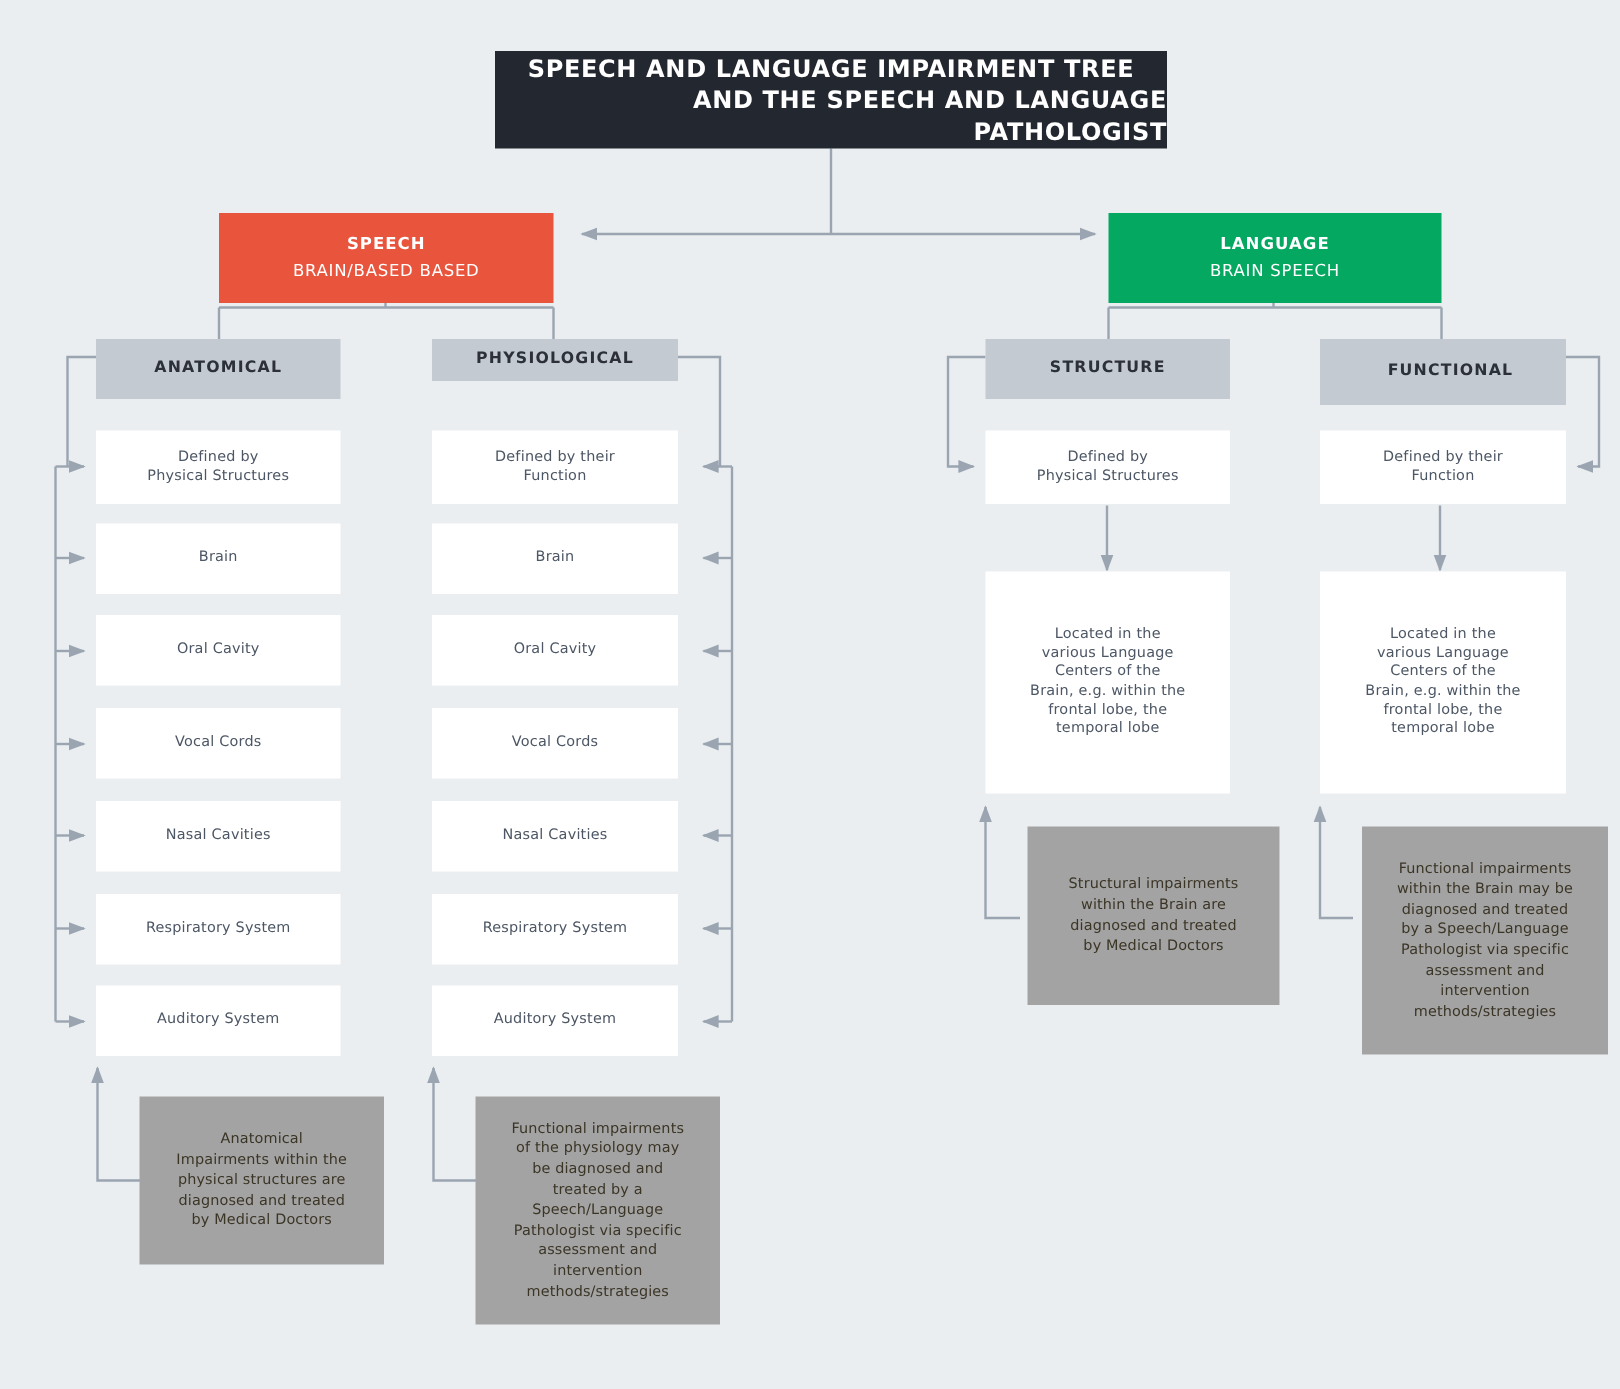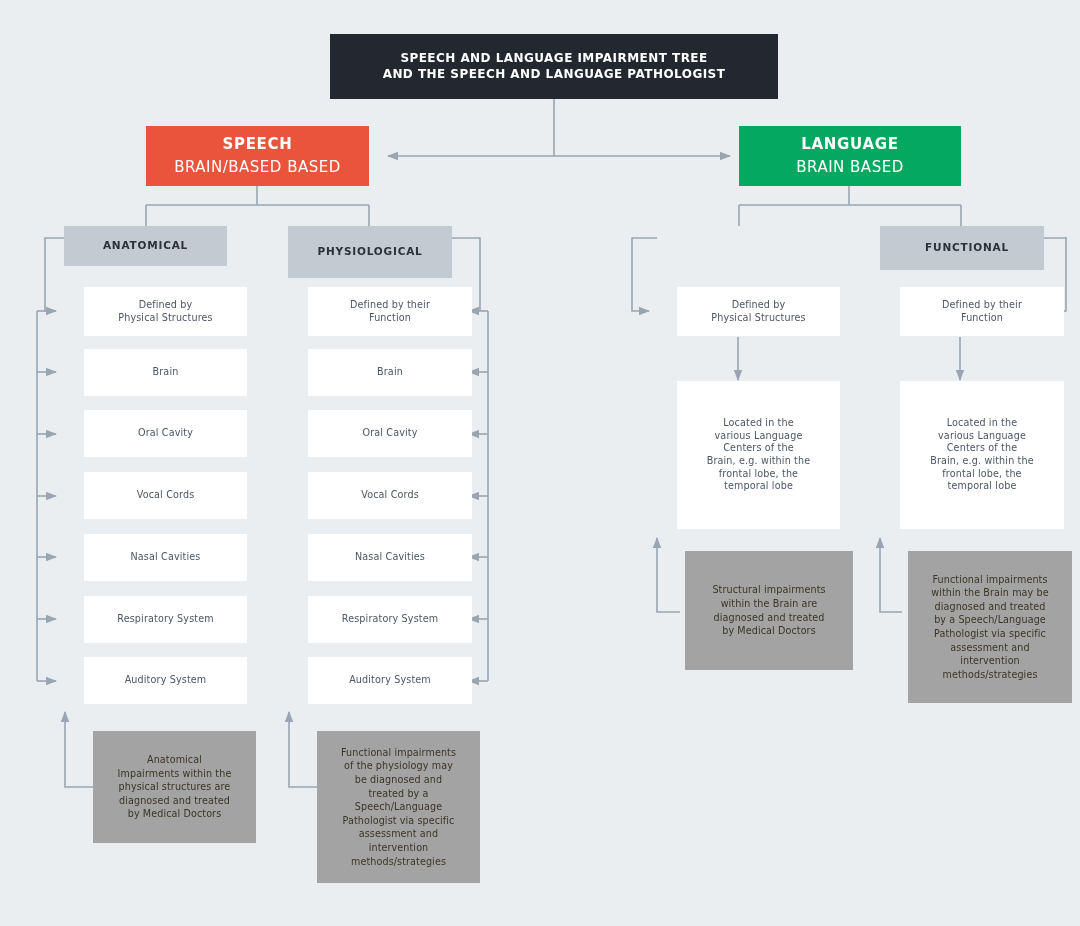--- a/index.html
+++ b/index.html
@@ -31,30 +31,31 @@
     box-sizing: border-box;
     display: flex;
     align-items: center;
     justify-content: center;
     text-align: center;
     line-height: 1.32;
   }
   .title-box {
     background: #232830;
     color: #ffffff;
-    font-size: 12px;
+    font-size: 16px;
     font-weight: bold;
     letter-spacing: 0.45px;
   }
   .title-box .l1 { display: block; }
   .title-box .l2 { display: block; text-align: right; }
   .branch-box {
     color: #ffffff;
-    font-size: 15px;
+    font-size: 11px;
     letter-spacing: 0.4px;
+    margin-top: 16px;
   }
   .branch-box .hd {
     display: block;
     font-weight: bold;
     letter-spacing: 0.7px;
     margin-bottom: 3px;
   }
   .branch-box .sb {
     display: block;
     font-weight: normal;
@@ -68,21 +69,20 @@
     font-size: 10.5px;
     font-weight: bold;
     letter-spacing: 0.8px;
   }
   .item-box {
     background: #ffffff;
     color: #4c5664;
     font-size: 9.6px;
     font-weight: normal;
     letter-spacing: 0.15px;
-    margin-left: 20px;
   }
   .note-box {
     background: #a3a3a3;
     color: #3b3526;
     font-size: 9.6px;
     letter-spacing: 0.1px;
     line-height: 1.42;
     padding: 4px 10px;
   }
   .multiline { white-space: pre-line; }
@@ -165,26 +165,27 @@
   <div class="node branch-box branch-speech" style="left:146px; top:126px; width:223px; height:60px;">
     <div>
       <span class="hd">SPEECH</span>
       <span class="sb">BRAIN/BASED BASED</span>
     </div>
   </div>
 
   <div class="node branch-box branch-language" style="left:739px; top:126px; width:222px; height:60px;text-align:center;">
     <div>
       <span class="hd">LANGUAGE</span>
-      <span class="sb">BRAIN BASED</span>
+      <span class="sb">BRAIN SPEECH</span>
     </div>
   </div>
 
   <div class="node header-box" style="left:64px; top:226px; width:163px; height:40px;">ANATOMICAL</div>
-  <div class="node header-box" style="left:288px; top:226px; width:164px; height:52px;">PHYSIOLOGICAL</div>
+  <div class="node header-box" style="left:288px; top:226px; width:164px; height:28px;">PHYSIOLOGICAL</div>
+  <div class="node header-box" style="left:657px; top:226px; width:163px; height:40px;">STRUCTURE</div>
   <div class="node header-box" style="left:880px; top:226px; width:164px; height:44px;padding-left:10px;">FUNCTIONAL</div>
 
   <div class="node item-box multiline" style="left:64px; top:287px; width:163px; height:49px;">Defined by
 Physical Structures</div>
   <div class="node item-box multiline" style="left:64px; top:349px; width:163px; height:47px;">Brain</div>
   <div class="node item-box multiline" style="left:64px; top:410px; width:163px; height:47px;">Oral Cavity</div>
   <div class="node item-box multiline" style="left:64px; top:472px; width:163px; height:47px;">Vocal Cords</div>
   <div class="node item-box multiline" style="left:64px; top:534px; width:163px; height:47px;">Nasal Cavities</div>
   <div class="node item-box multiline" style="left:64px; top:596px; width:163px; height:47px;">Respiratory System</div>
   <div class="node item-box multiline" style="left:64px; top:657px; width:163px; height:47px;">Auditory System</div>

